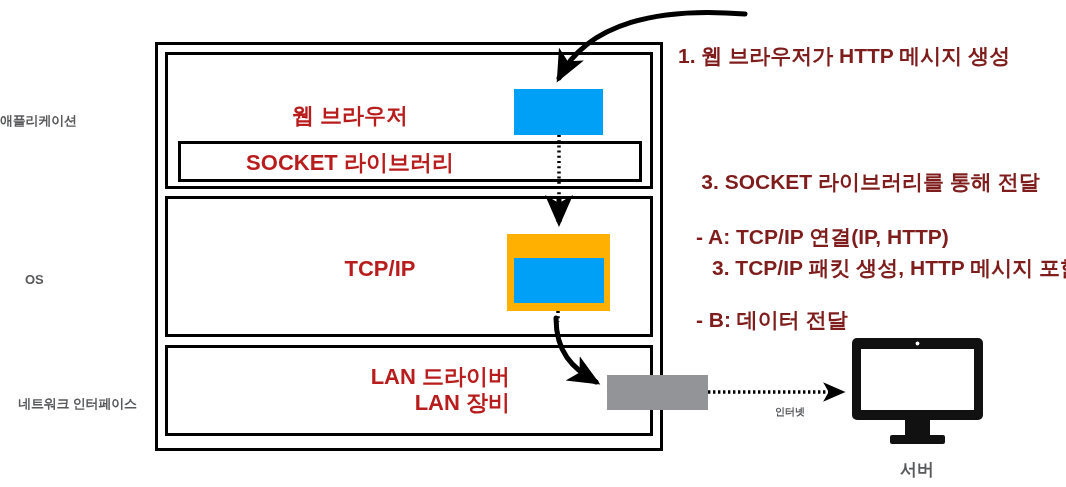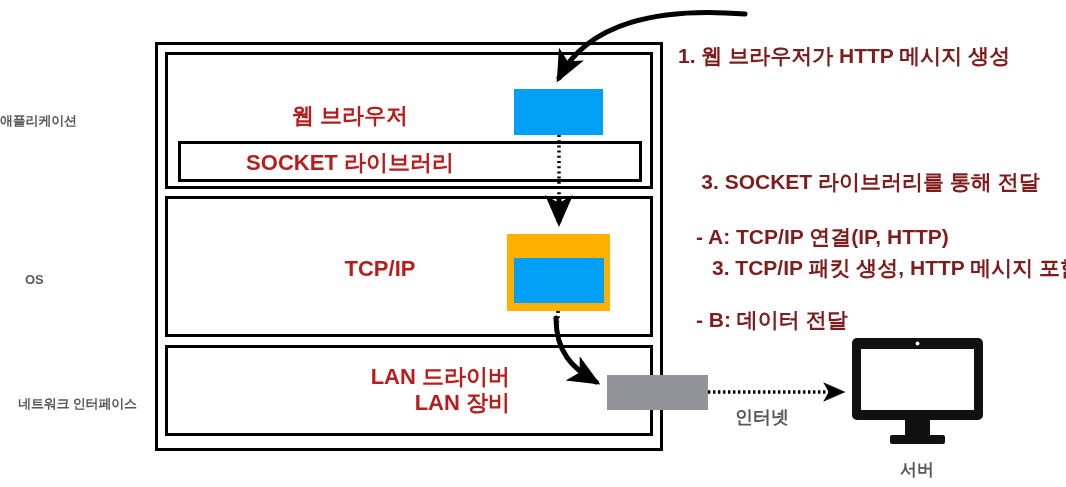--- a/index.html
+++ b/index.html
@@ -126,23 +126,24 @@
   #note-2 { left: 678px; top: 140px; }
   #note-3 { left: 712px; top: 254px; }
   .note .sub { display: block; padding-left: 18px; }
 
   
   #internet-label {
     position: absolute;
     left: 735px;
     top: 405px;
     width: 110px;
+    text-align: center;
     color: #58595b;
     font-weight: bold;
-    font-size: 18px;
+    font-size: 10px;
     white-space: nowrap;
   }
   #server-label {
     position: absolute;
     left: 862px;
     top: 458px;
     width: 110px;
     text-align: center;
     color: #58595b;
     font-weight: bold;

